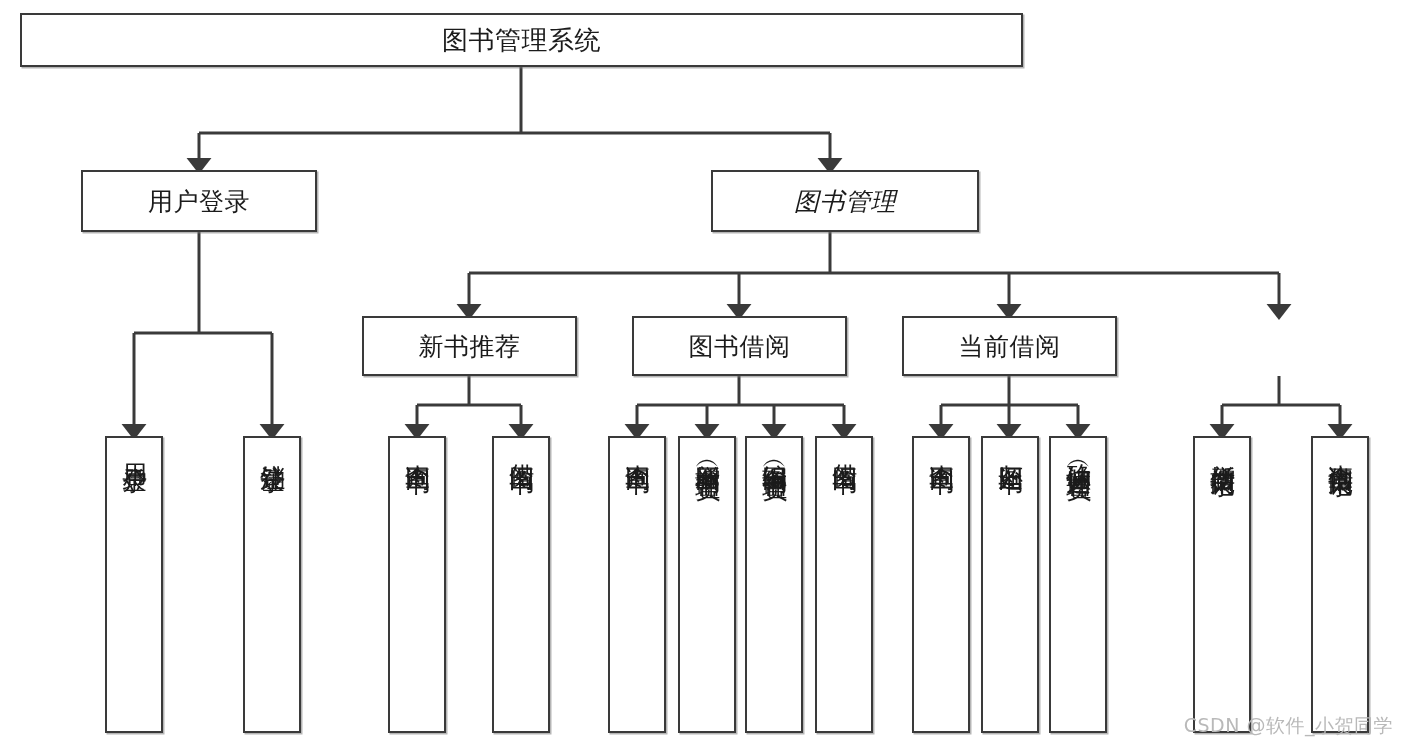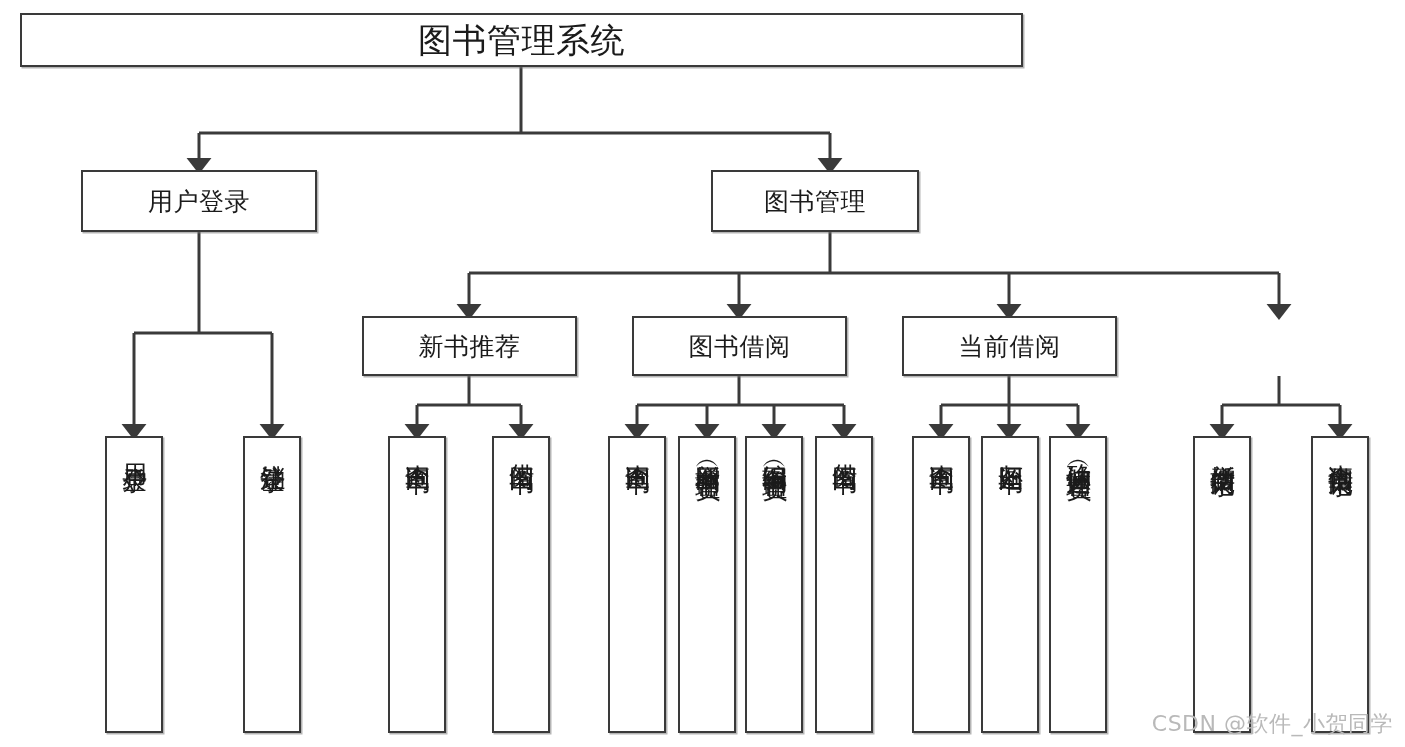--- a/index.html
+++ b/index.html
@@ -19,34 +19,34 @@
     color:#1b1b1b;
   }
   .node .lbl{
     display:block;
     text-align:center;
     line-height:1.08;
     white-space:pre;
     letter-spacing:.5px;
   }
   .h-node .lbl{font-size:25px;}
-  .title-node .lbl{font-size:34px;}
+  .title-node .lbl{font-size:26px;}
   .v-node{align-items:flex-start;padding-top:6px;}
   .v-node .lbl{
     writing-mode:vertical-rl;
     text-orientation:upright;
     font-size:25px;
     line-height:1.14;
     letter-spacing:2px;
     margin:0 auto;
   }
   #watermark{
     position:absolute;
     right:12px;bottom:8px;
-    font-size:22px;
+    font-size:19px;
     color:#b9b9b9;
     letter-spacing:.5px;
     user-select:none;
     pointer-events:none;
   }
 </style>
 </head>
 <body>
 
 <div id="stage">
@@ -101,21 +101,21 @@
     </g>
   </svg>
 
   <div class="node h-node title-node" style="left:20px;top:13px;width:1003px;height:54px;">
     <span class="lbl">图书管理系统</span>
   </div>
 
   <div class="node h-node" style="left:81px;top:170px;width:236px;height:62px;">
     <span class="lbl">用户登录</span>
   </div>
-  <div class="node h-node" style="left:711px;top:170px;width:208px;height:62px;">
+  <div class="node h-node" style="left:711px;top:170px;width:268px;height:62px;font-style:italic;">
     <span class="lbl">图书管理</span>
   </div>
 
   <div class="node h-node" style="left:362px;top:316px;width:215px;height:60px;">
     <span class="lbl">新书推荐</span>
   </div>
   <div class="node h-node" style="left:632px;top:316px;width:215px;height:60px;align-items:center;">
     <span class="lbl">图书借阅</span>
   </div>
   <div class="node h-node" style="left:902px;top:316px;width:215px;height:60px;align-items:center;">

